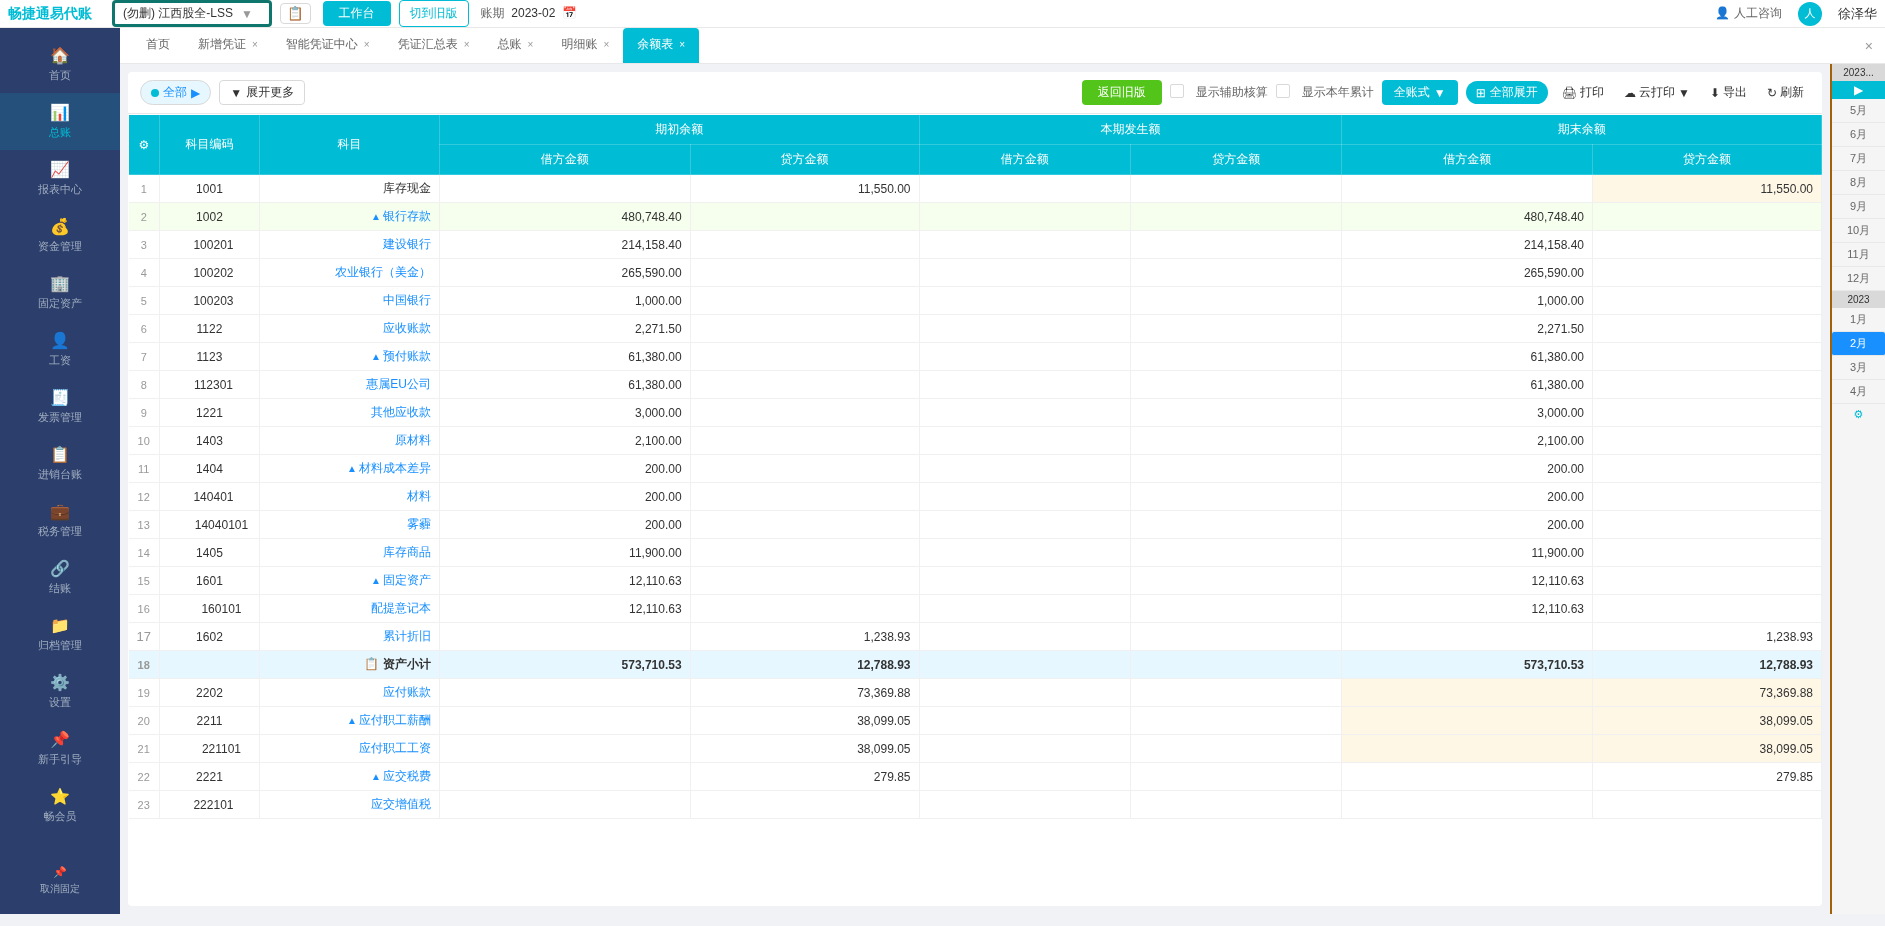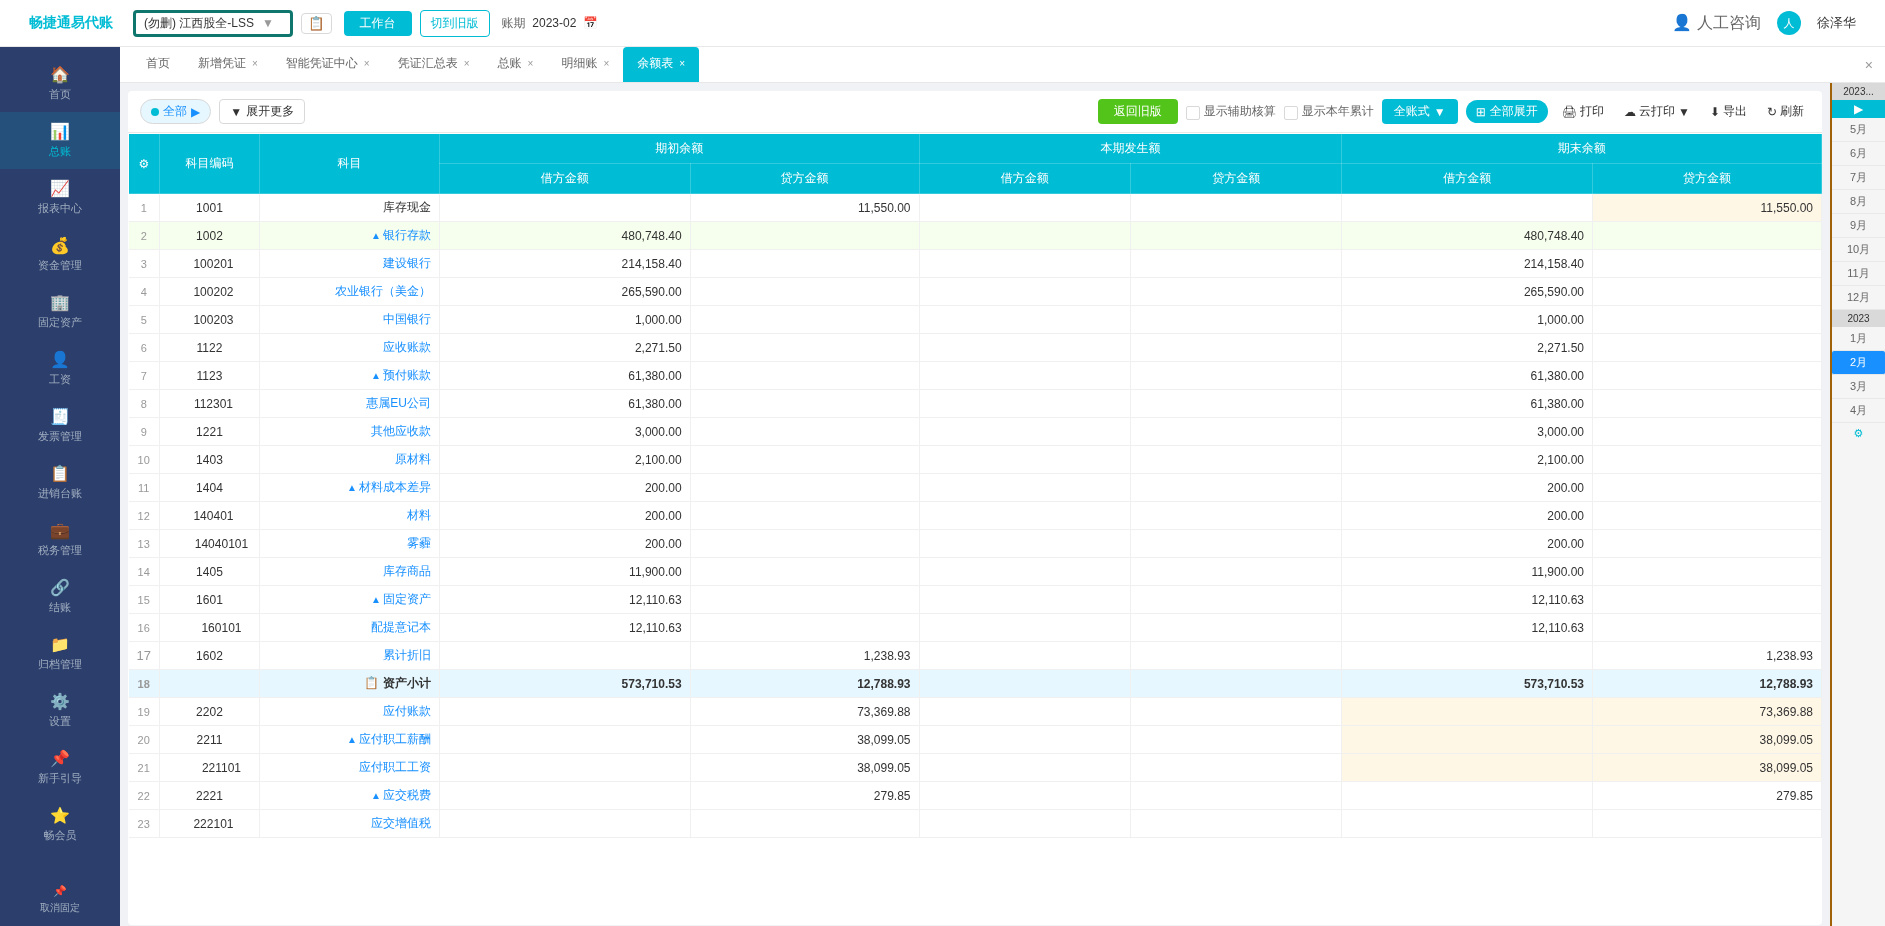--- a/index.html
+++ b/index.html
@@ -1,19 +1,19 @@
 <!DOCTYPE html>
 <html><head>
   <meta charset="utf-8">
   <style>
     * { margin: 0; padding: 0; box-sizing: border-box; }
     body { font-family: 'Microsoft YaHei', Arial, sans-serif; font-size: 12px; background: #f0f2f5; color: #333; width: 1885px; min-height: 926px; overflow: hidden; }
     
     
-    .top-bar { background: #fff; height: 47px; display: flex; align-items: center; padding: 0 29px; border-bottom: 1px solid #e8e8e8; }
+    .top-bar { background: #fff; height: 28px; display: flex; align-items: center; padding: 0 8px; border-bottom: 1px solid #e8e8e8; }
     .app-logo { color: #00bcd4; font-weight: bold; font-size: 14px; margin-right: 20px; }
     .company-selector { display: flex; align-items: center; border: 3px solid #0f766e; border-radius: 4px; padding: 2px 8px; min-width: 160px; font-size: 12px; cursor: pointer; }
     .company-selector .arrow { margin-left: 8px; color: #999; }
     .copy-btn { margin-left: 8px; border: 1px solid #d9d9d9; background: #fff; border-radius: 4px; padding: 2px 6px; cursor: pointer; }
     .workbench-btn { background: #00bcd4; color: #fff; border: none; border-radius: 4px; padding: 4px 16px; margin-left: 12px; cursor: pointer; font-size: 12px; }
     .switch-btn { border: 1px solid #00bcd4; color: #00bcd4; background: #fff; border-radius: 4px; padding: 4px 10px; margin-left: 8px; cursor: pointer; font-size: 12px; }
     .top-right { margin-left: auto; display: flex; align-items: center; gap: 16px; }
     
     
     .layout { display: flex; height: calc(926px - 40px); }
@@ -36,21 +36,21 @@
     
     .content-area { flex: 1; display: flex; overflow: hidden; }
     .main-panel { flex: 1; display: flex; flex-direction: column; overflow: hidden; background: #fff; margin: 8px; border-radius: 4px; }
     
     
     .toolbar { display: flex; align-items: center; padding: 8px 12px; border-bottom: 1px solid #e8e8e8; gap: 8px; flex-shrink: 0; }
     .filter-btn { display: flex; align-items: center; gap: 4px; border: 1px solid #d9d9d9; border-radius: 16px; padding: 3px 10px; cursor: pointer; font-size: 12px; background: #e6f7ff; color: #1890ff; }
     .expand-btn { display: flex; align-items: center; gap: 4px; border: 1px solid #d9d9d9; border-radius: 4px; padding: 3px 10px; cursor: pointer; font-size: 12px; background: #fff; color: #333; }
     .toolbar-right { margin-left: auto; display: flex; align-items: center; gap: 8px; }
     .return-btn { background: #52c41a; color: #fff; border: none; border-radius: 4px; padding: 4px 16px; cursor: pointer; font-size: 12px; }
-    .check-item { display: flex; align-items: flex-end; gap: 4px; font-size: 12px; color: #666; cursor: pointer; }
+    .check-item { display: flex; align-items: flex-start; gap: 12px; font-size: 12px; color: #666; cursor: pointer; }
     .check-box { width: 14px; height: 14px; border: 1px solid #d9d9d9; display: inline-block; border-radius: 2px; }
     .display-btn { background: #00bcd4; color: #fff; border: none; border-radius: 4px; padding: 4px 12px; cursor: pointer; font-size: 12px; display: flex; align-items: center; gap: 4px; }
     .action-btn { background: #fff; border: none; color: #333; font-size: 12px; cursor: pointer; display: flex; align-items: center; gap: 3px; padding: 4px 6px; }
     
     
     .table-wrapper { flex: 1; overflow: auto; }
     table { width: 100%; border-collapse: collapse; font-size: 12px; }
     .table-header-group th { background: #00bcd4; color: #fff; padding: 6px 8px; text-align: center; border: 1px solid rgba(255,255,255,0.2); font-weight: normal; white-space: nowrap; }
     .table-header-group .sub-th { background: #00bcd4; }
     tbody tr { border-bottom: 1px solid #f0f0f0; }
@@ -77,21 +77,21 @@
   </div>
   <button class="copy-btn">📋</button>
   <button class="workbench-btn">工作台</button>
   <button class="switch-btn">切到旧版</button>
   <span style="margin-left:12px;color:#666;font-size:12px;">
     <span>账期</span>&nbsp;
     <span style="color:#333;">2023-02</span>
     <span style="cursor:pointer;margin-left:4px;">📅</span>
   </span>
   <div class="top-right">
-    <span style="cursor:pointer;color:#666;font-size:16px;">
+    <span style="cursor:pointer;color:#666;font-size:12px;">
       <span>👤</span>
       <span>人工咨询</span>
     </span>
     <span style="width:24px;height:24px;border-radius:50%;background:#00bcd4;display:inline-flex;align-items:center;justify-content:center;color:#fff;font-size:11px;">人</span>
     <span style="cursor:pointer;color:#333;font-size:13px;">徐泽华</span>
   </div>
 </div>
 
 <div class="layout">
 

